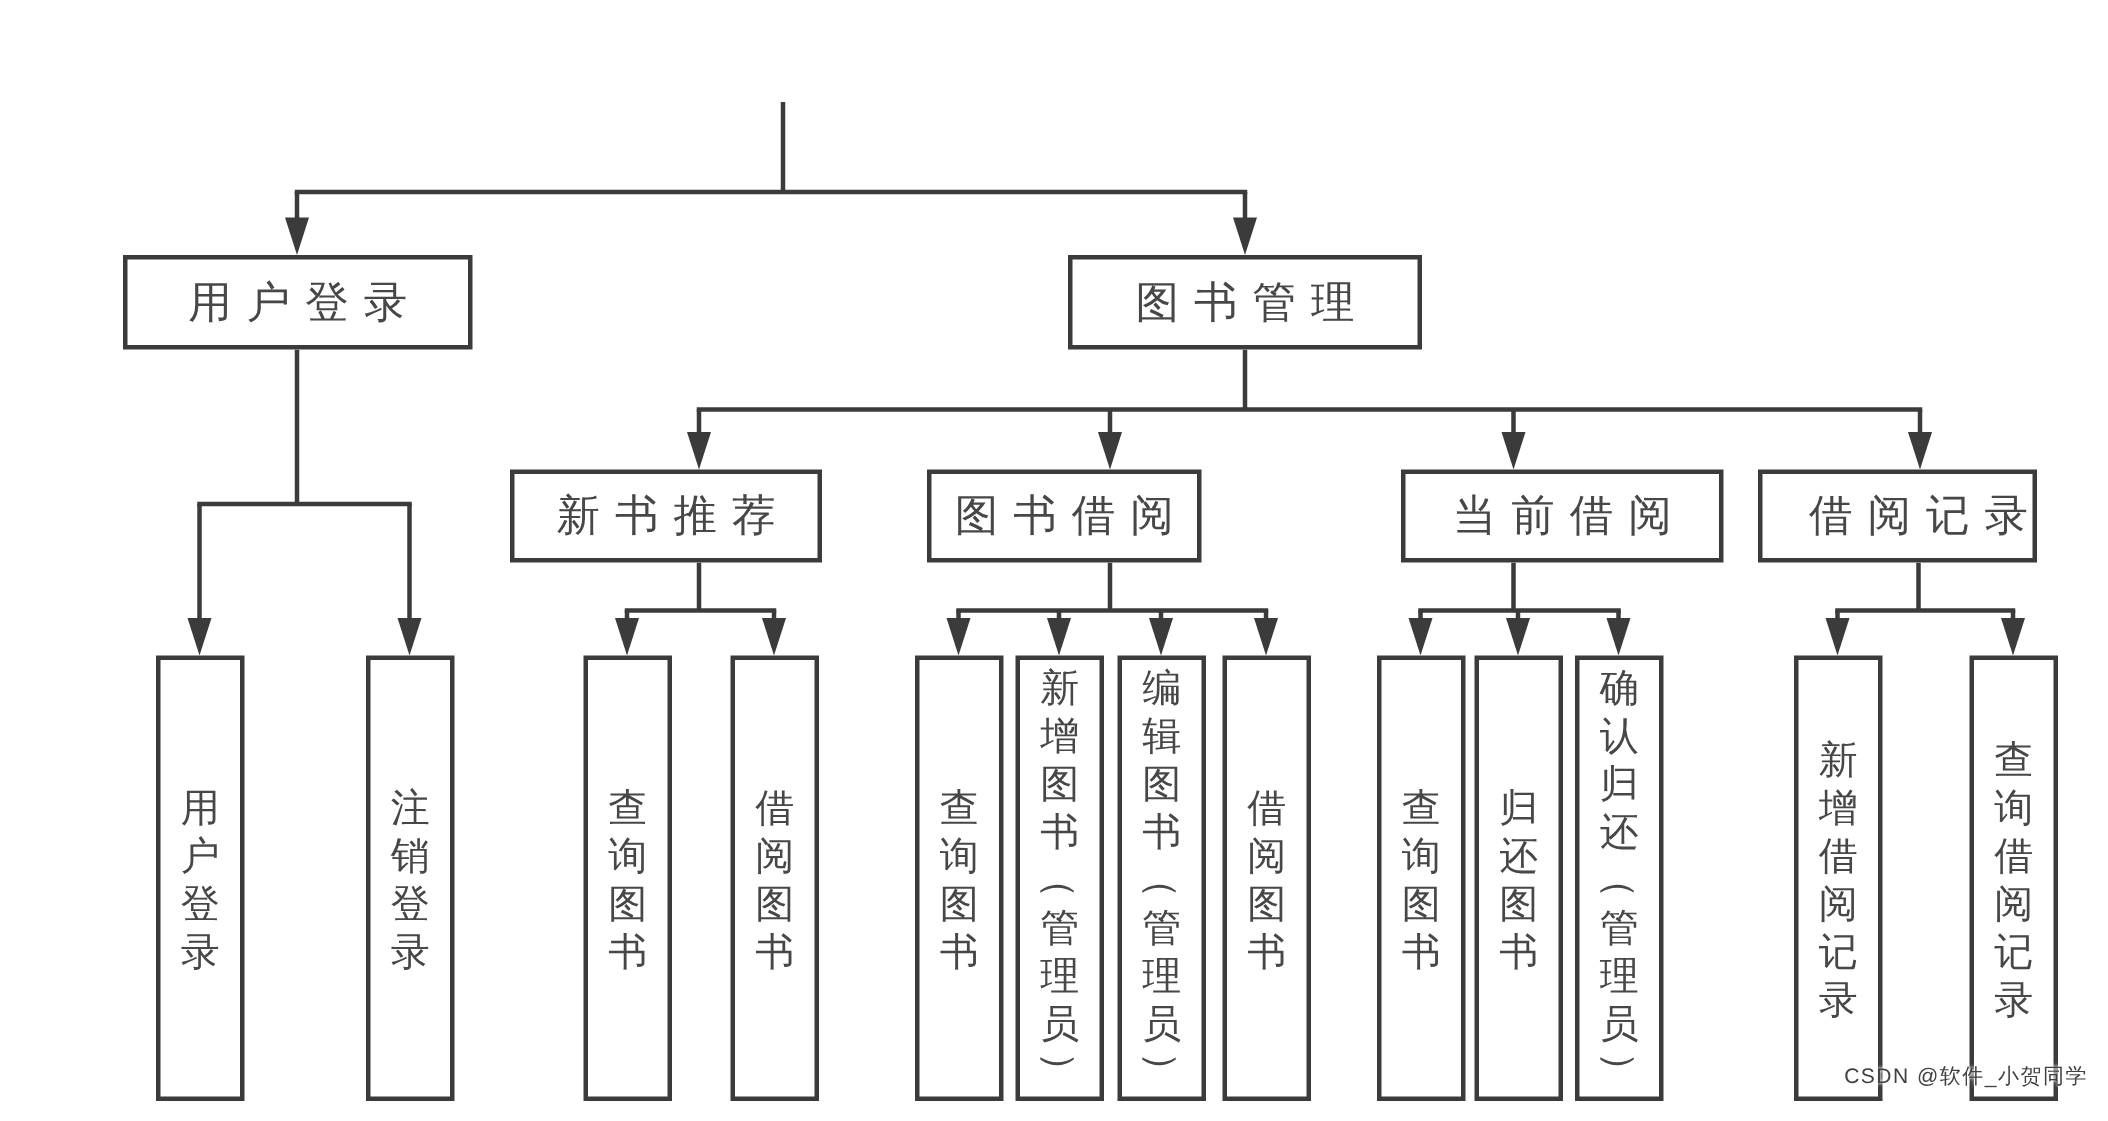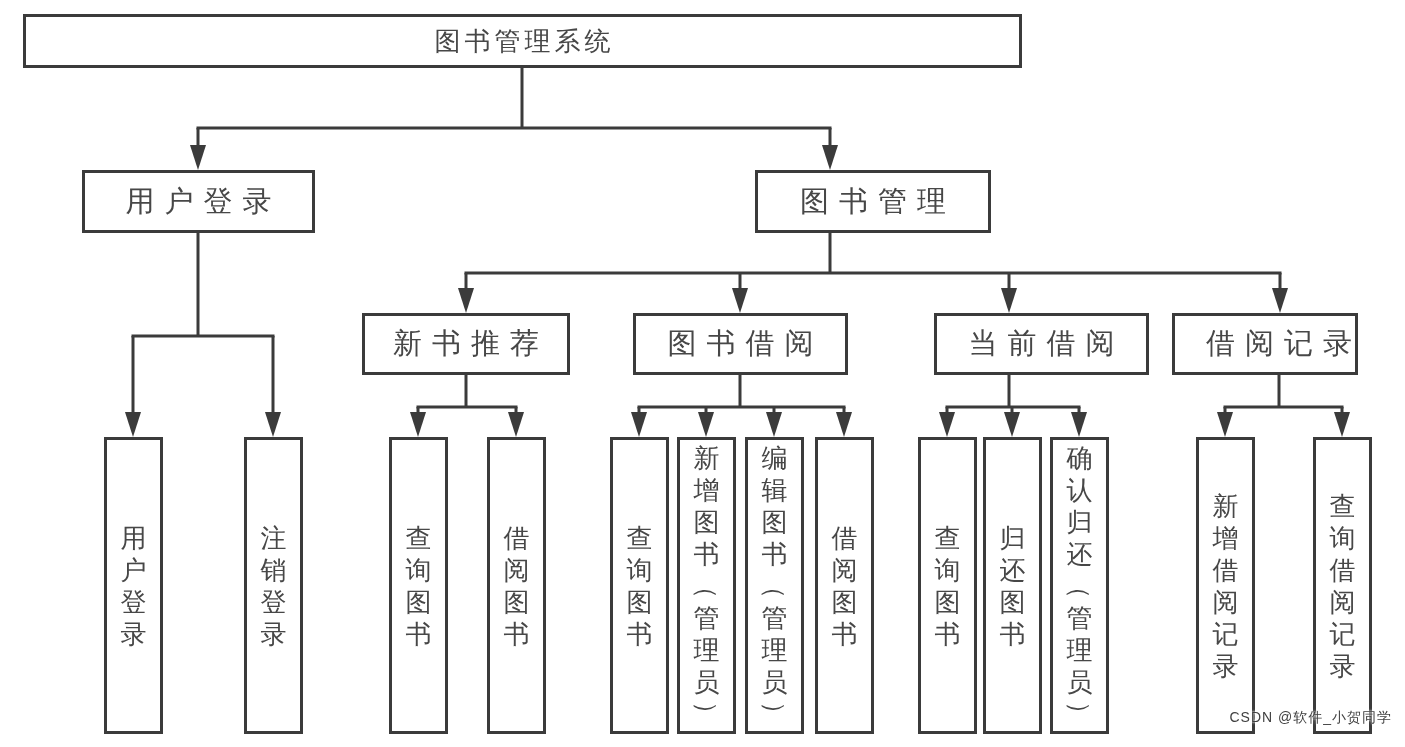--- a/index.html
+++ b/index.html
@@ -90,35 +90,32 @@
       <line x1="1079" y1="407" x2="1079" y2="431" stroke="#3b3b3b" stroke-width="3"></line>
       <polygon points="1079,437 1071,412 1087,412" fill="#3b3b3b"></polygon>
       <line x1="1279" y1="375" x2="1279" y2="407" stroke="#3b3b3b" stroke-width="3"></line>
       <line x1="1223.5" y1="407" x2="1343.5" y2="407" stroke="#3b3b3b" stroke-width="3"></line>
       <line x1="1225" y1="407" x2="1225" y2="431" stroke="#3b3b3b" stroke-width="3"></line>
       <polygon points="1225,437 1217,412 1233,412" fill="#3b3b3b"></polygon>
       <line x1="1342" y1="407" x2="1342" y2="431" stroke="#3b3b3b" stroke-width="3"></line>
       <polygon points="1342,437 1334,412 1350,412" fill="#3b3b3b"></polygon>
     </svg>
 
-  <div class="box root-box">
-    <span class="h-label">图书管理系统</span>
-  </div>
 
   <div class="box l2" style="left:82px;width:233px;text-align:center;">
     <span class="h-label">用户登录</span>
   </div>
-  <div class="box l2" style="left:712px;width:236px;margin-left:43px;">
+  <div class="box l2" style="left:712px;width:236px;">
     <span class="h-label">图书管理</span>
   </div>
 
-  <div class="box l3" style="left:362px;width:208px;">
+  <div class="box l3" style="left:340px;width:208px;">
     <span class="h-label">新书推荐</span>
   </div>
-  <div class="box l3" style="left:633px;width:215px;">
+  <div class="box l3" style="left:618px;width:183px;">
     <span class="h-label">图书借阅</span>
   </div>
   <div class="box l3" style="left:902px;width:215px;margin-left:32px;">
     <span class="h-label">当前借阅</span>
   </div>
   <div class="box l3" style="left:1172px;width:186px;padding-left:28px;">
     <span class="h-label">借阅记录</span>
   </div>
 
   <div class="box leaf" style="left:104px;">

